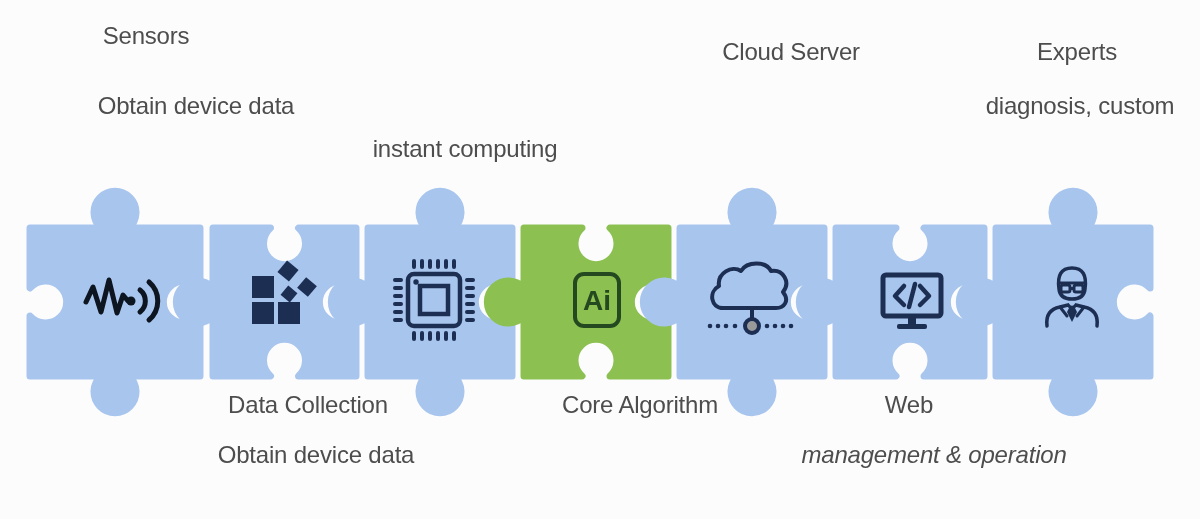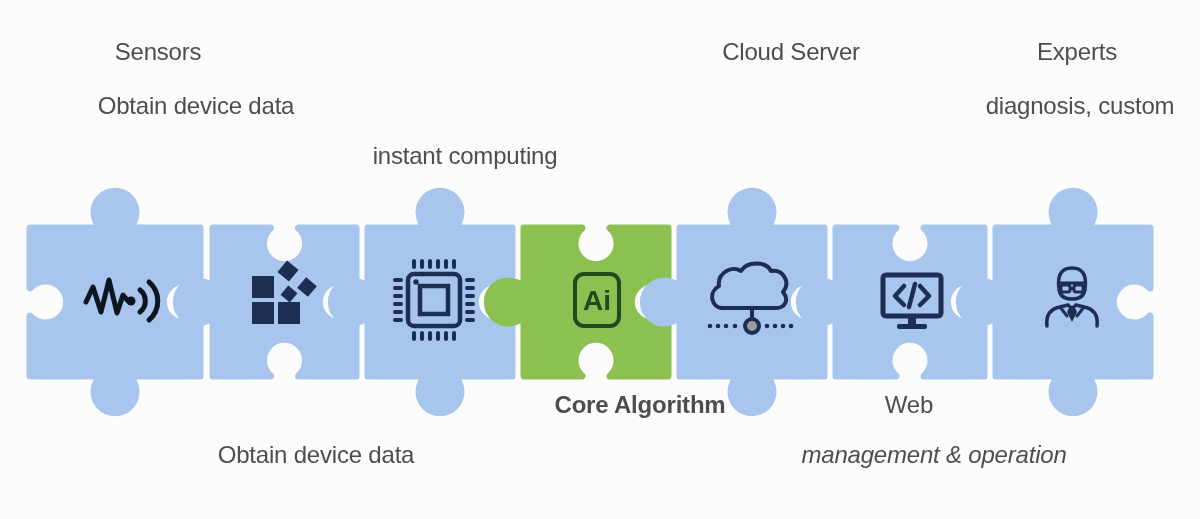--- a/index.html
+++ b/index.html
@@ -99,26 +99,27 @@
         <path d="M -13 -17 L 13 -17" stroke="#1c2e52" stroke-width="3"></path>
         <rect x="-11" y="-15" width="9" height="7" rx="2" fill="none" stroke="#1c2e52" stroke-width="3"></rect>
         <rect x="2" y="-15" width="9" height="7" rx="2" fill="none" stroke="#1c2e52" stroke-width="3"></rect>
         <path d="M -2 -11.5 L 2 -11.5" stroke="#1c2e52" stroke-width="3"></path>
         <path d="M -25 26 Q -27 10 -12 7 L -4 5 Q 0 10 4 5 L 12 7 Q 27 10 25 26" fill="none" stroke="#1c2e52" stroke-width="3.5" stroke-linecap="round"></path>
         <path d="M -12 7 L -5 16 M 12 7 L 5 16" fill="none" stroke="#1c2e52" stroke-width="3" stroke-linecap="round"></path>
         <path d="M -3 8 L 3 8 L 5 12 L 0 22 L -5 12 Z" fill="#1c2e52"></path>
       </g>
     </svg>
   <div class="labels" id="top-labels" style="color: rgb(77, 77, 77);">
-      <div class="lbl" style="left: 146px; top: 38px; margin-left: 12px;">Sensors</div>
+      <div class="lbl" style="left: 146px; top: 22px;">Sensors</div>
       <div class="lbl" style="left: 196px; top: 92px;">Obtain device data</div>
-      <div class="lbl" style="left: 465px; top: 142px;">instant computing</div>
+      <div class="lbl" style="left: 465px; top: 135px;">instant computing</div>
       <div class="lbl" style="left: 782px; top: 38px; margin-left: 9px;">Cloud Server</div>
       <div class="lbl" style="left: 1077px; top: 38px;">Experts</div>
       <div class="lbl" style="left: 1080px; top: 92px;">diagnosis, custom</div>
     </div>
   <div class="labels" id="bottom-labels" style="color: rgb(77, 77, 77);">
+      <div class="lbl" style="left: 308px; top: 391px;">Data Collection</div>
       <div class="lbl" style="left: 316px; top: 441px;">Obtain device data</div>
-      <div class="lbl" style="left: 640px; top: 391px; font-weight: bold;">Core Algorithm</div>
+      <div class="lbl" style="left: 640px; top: 391px;">Core Algorithm</div>
       <div class="lbl" style="left: 909px; top: 391px;">Web</div>
       <div class="lbl" style="left: 934px; top: 441px; font-style: italic;">management &amp; operation</div>
     </div>
 </div>
 
 </body></html>

